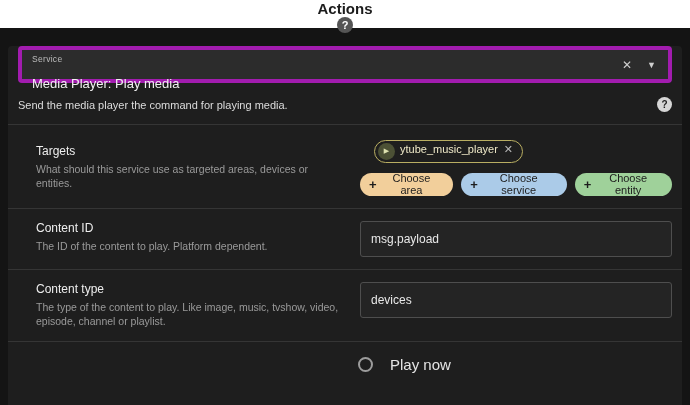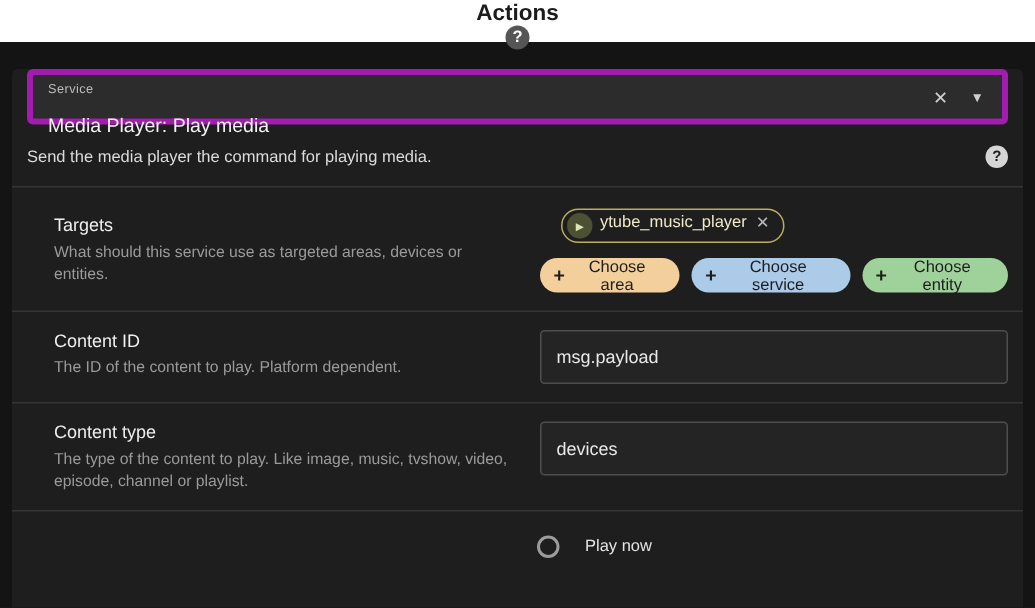--- a/index.html
+++ b/index.html
@@ -106,21 +106,21 @@
     display: flex; align-items: center; cursor: text; text-align: right;
   }
 
   
   .radio-group { margin-top: 8px; }
   .radio-row { display: flex; align-items: center; gap: 17px; height: 30px; margin-left: 350px; cursor: pointer; }
   .radio-circle {
     width: 15px; height: 15px; border: 2px solid #9c9c9c; border-radius: 50%;
     background: transparent; flex: 0 0 auto;
   }
-  .radio-label { font-size: 11px; color: #e4e4e4; }
+  .radio-label { font-size: 15px; color: #e4e4e4; }
 </style>
 </head>
 <body>
 
 <div class="screen">
 
   <div class="topbar">
     <h1>Actions</h1>
     <div class="help-circle">?</div>
   </div>

